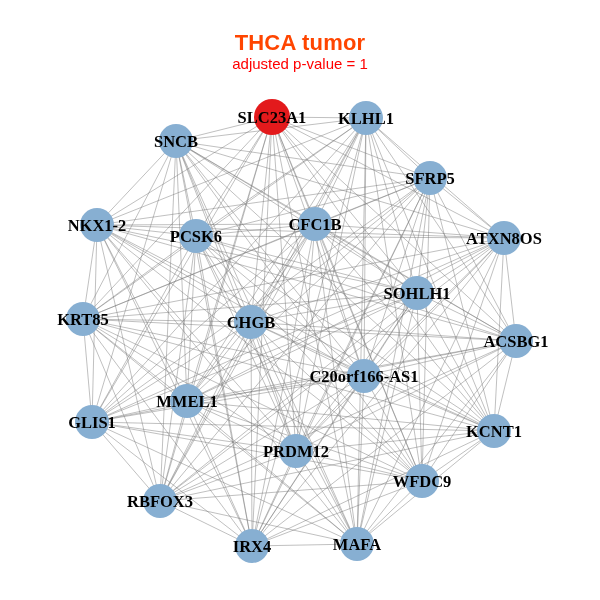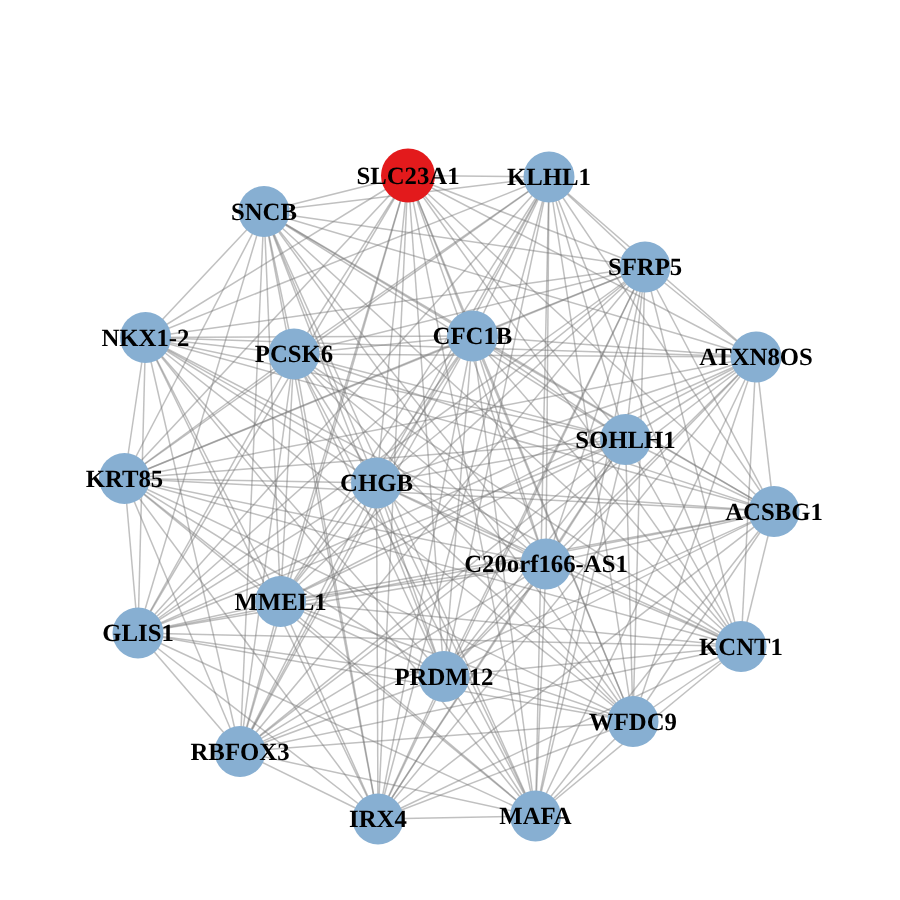--- a/index.html
+++ b/index.html
@@ -309,14 +309,18 @@
         <text x="92" y="422" text-anchor="middle" dominant-baseline="central" class="node-label" fill="#000000">GLIS1</text>
         <text x="494" y="431" text-anchor="middle" dominant-baseline="central" class="node-label" fill="#000000">KCNT1</text>
         <text x="296" y="451" text-anchor="middle" dominant-baseline="central" class="node-label" fill="#000000">PRDM12</text>
         <text x="422" y="481" text-anchor="middle" dominant-baseline="central" class="node-label" fill="#000000">WFDC9</text>
         <text x="160" y="501" text-anchor="middle" dominant-baseline="central" class="node-label" fill="#000000">RBFOX3</text>
         <text x="252" y="546" text-anchor="middle" dominant-baseline="central" class="node-label" fill="#000000">IRX4</text>
         <text x="357" y="544" text-anchor="middle" dominant-baseline="central" class="node-label" fill="#000000">MAFA</text>
       </g>
   </svg>
 
+  <div class="titles">
+    <div class="plot-title" style="color: rgb(255, 69, 0);">THCA tumor</div>
+    <div class="plot-subtitle" style="color: rgb(255, 0, 0);">adjusted p-value = 1</div>
+  </div>
 
 </div>
 
 </body></html>

